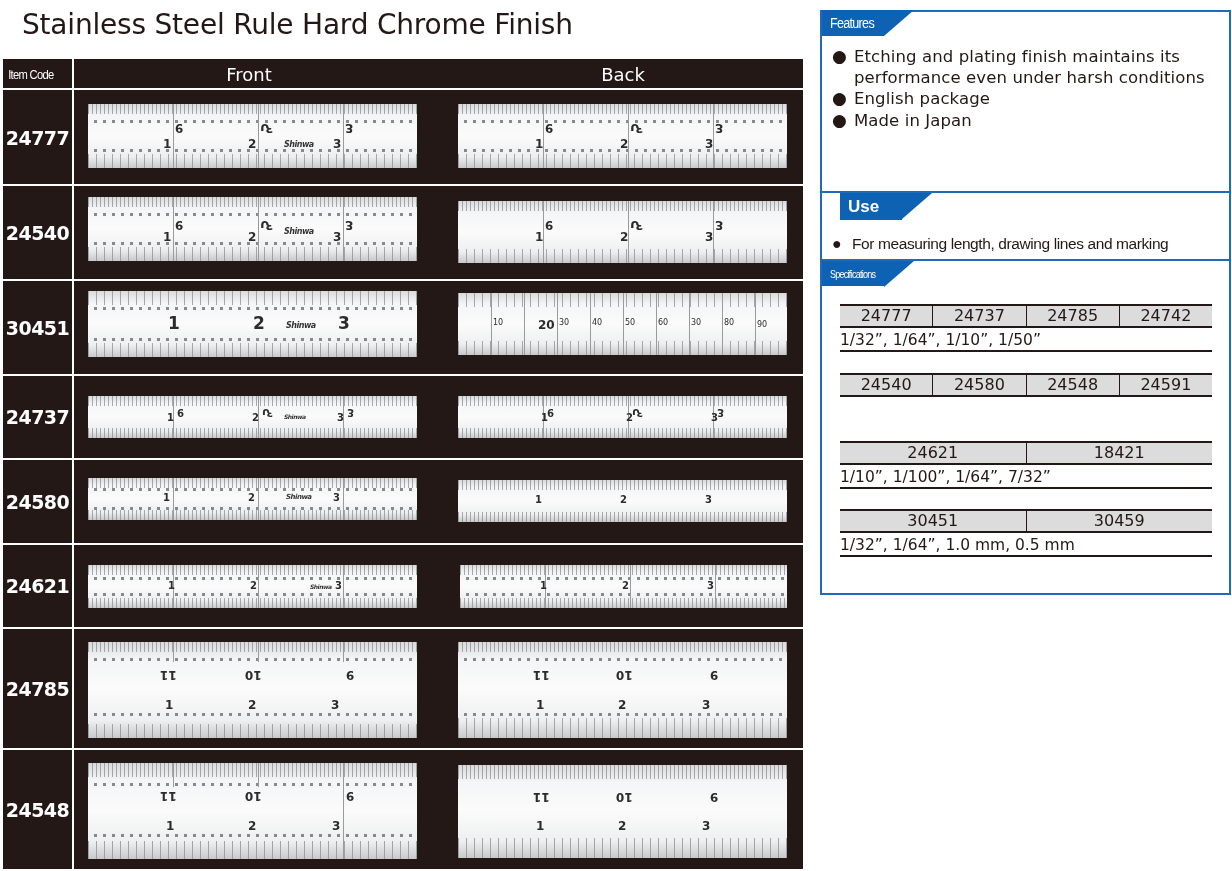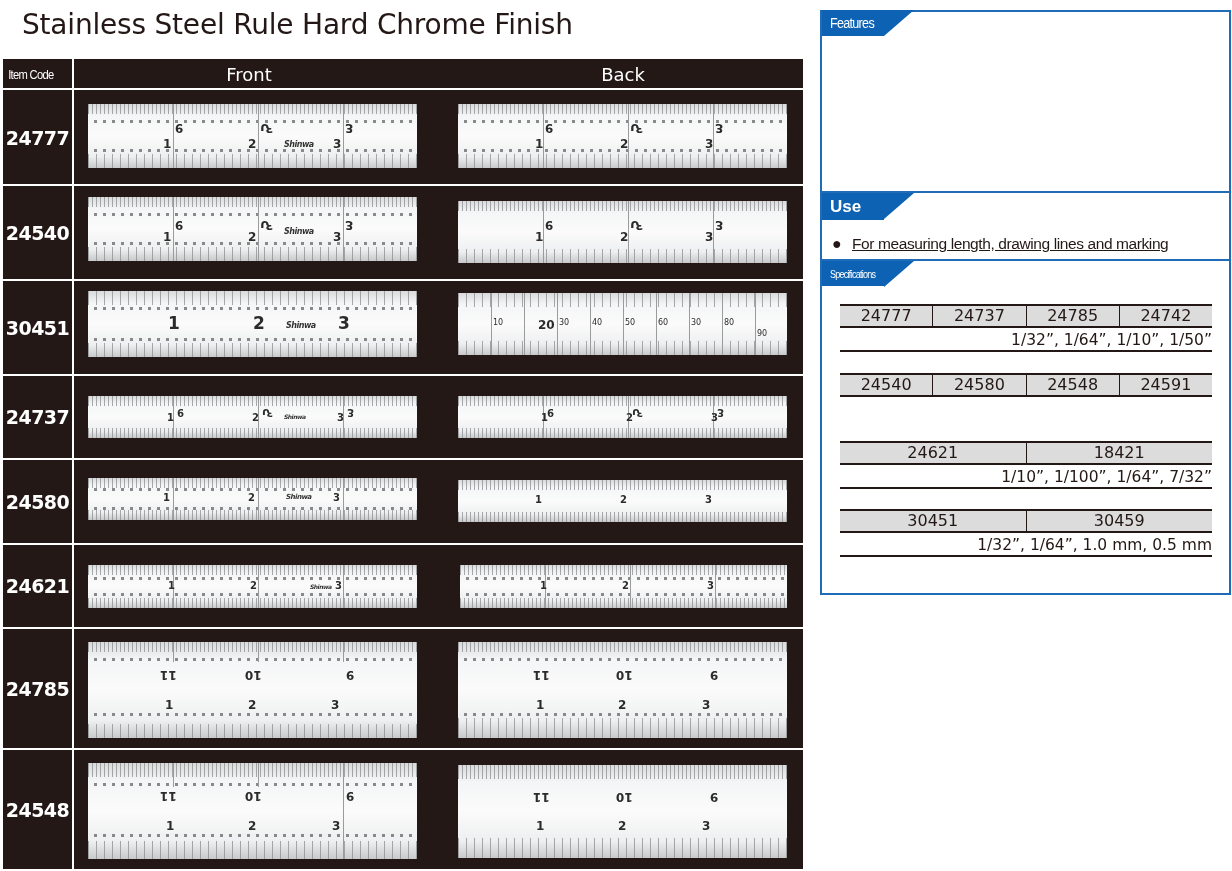--- a/index.html
+++ b/index.html
@@ -40,28 +40,28 @@
   .panel { position: absolute; left: 820px; top: 10px; width: 411px; height: 585px; border: 2px solid #1e6cb8; border-top: none; background: #ffffff; }
   .panel .topline { position: absolute; left: -2px; top: 0; width: 411px; height: 2px; background: #1e6cb8; }
   .sec-tab { position: absolute; left: 0; height: 26px; background: #0d62b3; color: #ffffff; display: flex; align-items: center; padding-left: 8px; }
   .sec-tab::after { content: ""; position: absolute; right: -30px; top: 0; width: 0; height: 0; border-top: 26px solid #0d62b3; border-right: 30px solid transparent; }
   .sec-line { position: absolute; left: 0; width: 407px; height: 2px; background: #1e6cb8; }
 
   .feat { position: absolute; left: 10px; top: 36px; width: 395px; font-size: 16.5px; line-height: 21.2px; color: #231815; letter-spacing: 0.1px; }
   .feat li { list-style: none; position: relative; padding-left: 22px; }
   .feat li::before { content: "●"; position: absolute; left: 0; top: 0; font-size: 17px; color: #231815; }
   .use { position: absolute; left: 10px; top: 224px; width: 397px; font-size: 15.5px; line-height: 20px; color: #231815; letter-spacing: -0.4px; font-family: "Liberation Sans", sans-serif; }
-  .use li { list-style: none; position: relative; padding-left: 20px; text-decoration: underline; }
+  .use li { list-style: none; position: relative; padding-left: 20px; }
   .use li::before { content: "●"; position: absolute; left: 0; top: 0; font-size: 16px; }
 
   .spec { position: absolute; left: 18px; width: 372px; }
   .spec .codes { display: flex; height: 24px; background: #dcdcdd; border-top: 2px solid #231815; border-bottom: 2px solid #231815; }
   .spec .codes span { flex: 1; text-align: center; font-size: 16px; line-height: 20px; color: #231815; border-left: 1px solid #231815; }
   .spec .codes span:first-child { border-left: none; }
-  .spec .vals { height: 24px; text-align: right; font-size: 15.5px; line-height: 24px; color: #231815; border-bottom: 2px solid #231815; }
+  .spec .vals { height: 24px; text-align: left; font-size: 15.5px; line-height: 24px; color: #231815; border-bottom: 2px solid #231815; }
 </style>
 </head>
 <body>
 
 <h1 class="title">Stainless Steel Rule Hard Chrome Finish</h1>
 
 <div class="tbl">
   <div class="hdr">
     <div class="hcell code">Item Code</div>
     <div class="hcell back">Back</div>
@@ -161,21 +161,21 @@
         <div class="major" style="left:264px"></div>
         <div class="major" style="left:297px"></div>
       <span class="num" style="left:35px;top:26px;font-size:8px;font-weight:normal">10</span>
       <span class="num" style="left:80px;top:26px;font-size:12px;font-weight:bold">20</span>
       <span class="num" style="left:101px;top:26px;font-size:8px;font-weight:normal">30</span>
       <span class="num" style="left:134px;top:26px;font-size:8px;font-weight:normal">40</span>
       <span class="num" style="left:167px;top:26px;font-size:8px;font-weight:normal">50</span>
       <span class="num" style="left:200px;top:26px;font-size:8px;font-weight:normal">60</span>
       <span class="num" style="left:233px;top:26px;font-size:8px;font-weight:normal">30</span>
       <span class="num" style="left:266px;top:26px;font-size:8px;font-weight:normal">80</span>
-      <span class="num" style="left:299px;top:37px;font-size:8px;font-weight:normal">90</span>
+      <span class="num" style="left:299px;top:28px;font-size:8px;font-weight:normal">90</span>
     </div>
   </div>
 
   <div class="row" style="top:317px;height:84px;">
     <div class="code">24737</div>
     <div class="ruler" style="left:85px;top:20px;width:329px;height:42px;">
       <div class="ticks-top"></div>
         <div class="ticks-bot"></div>
       <div class="major" style="left:85px"></div>
         <div class="major" style="left:170px"></div>
@@ -319,24 +319,27 @@
   <div class="vline"></div>
 </div>
 
 <div class="panel">
   <div class="topline"></div>
 
   <div class="sec-tab" style="top:0;width:62px;">
     <span style="font-size:14px;font-family:'Liberation Sans',sans-serif;letter-spacing:-0.8px;transform:scaleX(0.9);transform-origin:left;">Features</span>
   </div>
   <ul class="feat">
+    <li>Etching and plating finish maintains its performance even under harsh conditions</li>
+    <li>English package</li>
+    <li>Made in Japan</li>
   </ul>
 
   <div class="sec-line" style="top:181px;"></div>
-  <div class="sec-tab" style="top:183px;width:62px;height:27px;">
+  <div class="sec-tab" style="top:183px;width:62px;height:27px;margin-left:18px;">
     <span style="font-size:17px;font-weight:bold;font-family:'Liberation Sans',sans-serif;">Use</span>
   </div>
   <ul class="use">
     <li>For measuring length, drawing lines and marking</li>
   </ul>
 
   <div class="sec-line" style="top:249px;"></div>
   <div class="sec-tab" style="top:251px;width:62px;height:25px;">
     <span style="font-size:11px;font-family:'Liberation Sans',sans-serif;letter-spacing:-0.9px;transform:scaleX(0.82);transform-origin:left;">Specifications</span>
   </div>

